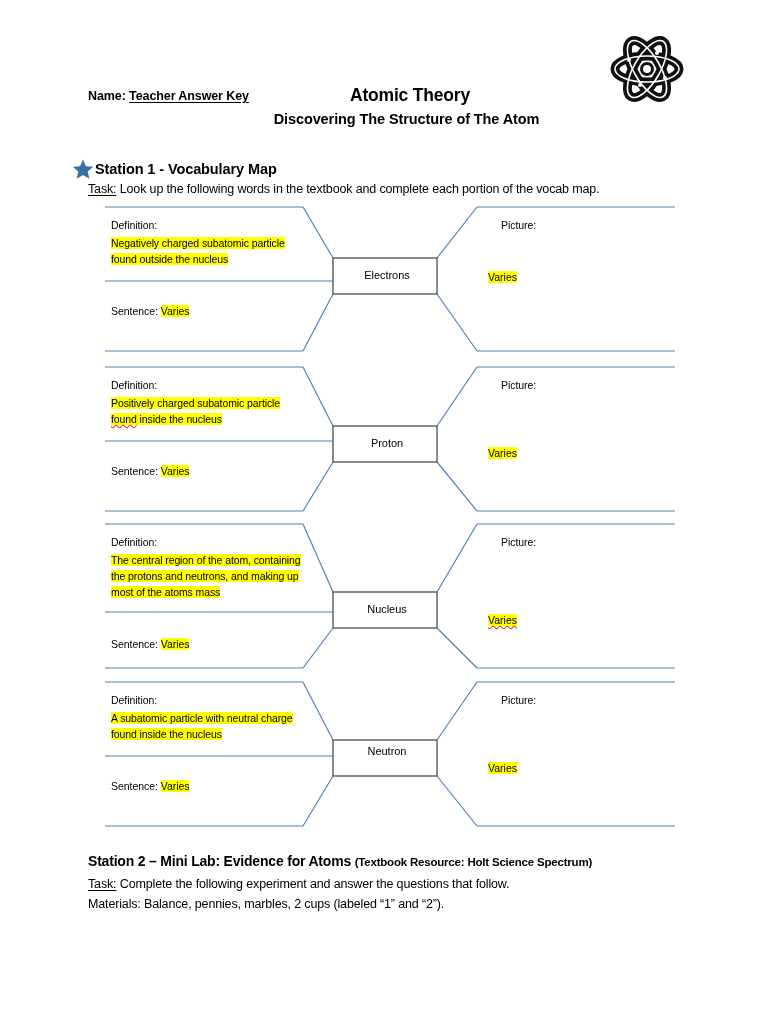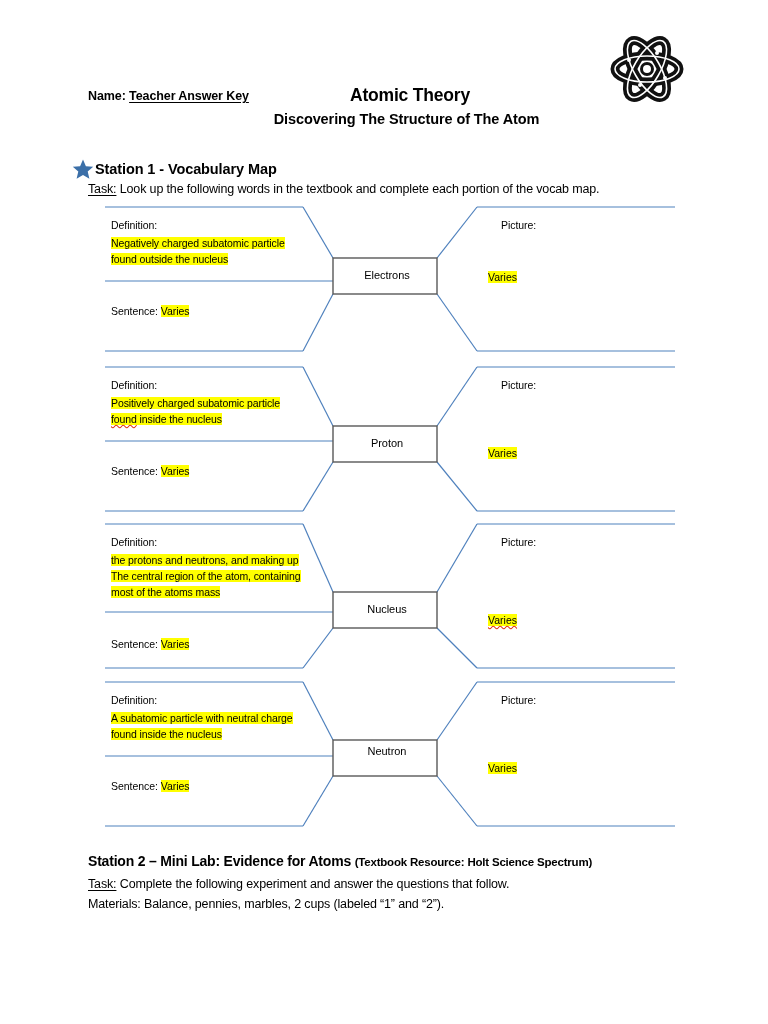--- a/index.html
+++ b/index.html
@@ -276,22 +276,22 @@
           <line x1="0" y1="146" x2="198" y2="146" stroke="#4f81bd" stroke-width="1.2"></line>
           <line x1="198" y1="146" x2="228" y2="106" stroke="#4f81bd" stroke-width="1.2"></line>
           <line x1="570" y1="2" x2="372" y2="2" stroke="#4f81bd" stroke-width="1.2"></line>
           <line x1="372" y1="2" x2="332" y2="70" stroke="#4f81bd" stroke-width="1.2"></line>
           <line x1="570" y1="146" x2="372" y2="146" stroke="#4f81bd" stroke-width="1.2"></line>
           <line x1="372" y1="146" x2="332" y2="106" stroke="#4f81bd" stroke-width="1.2"></line>
           <rect x="228" y="70" width="104" height="36" fill="#ffffff" stroke="#595959" stroke-width="1.4"></rect>
         </svg>
         <div class="vm-defn-label">Definition:</div>
         <div class="vm-defn-lines">
+          <div><span class="hl">The central region of the atom, containing</span></div>
           <div><span class="hl">the protons and neutrons, and making up</span></div>
-          <div><span class="hl">The central region of the atom, containing</span></div>
           <div><span class="hl">most of the atoms mass</span></div>
         </div>
         <div class="vm-sentence" style="top: 104px;"><span>Sentence: </span><span class="hl">Varies</span></div>
         <div class="vm-picture-label">Picture:</div>
         <div class="vm-picture-value" style="top: 92px;"><span class="sp">Varies</span></div>
         <div class="vm-center-label" style="left: 230px; top: 81px;">Nucleus</div>
       </div>
       <div class="vmap" style="top: 680px;">
         <svg width="570" height="150" viewBox="0 0 570 150">
           <line x1="0" y1="2" x2="198" y2="2" stroke="#4f81bd" stroke-width="1.2"></line>

